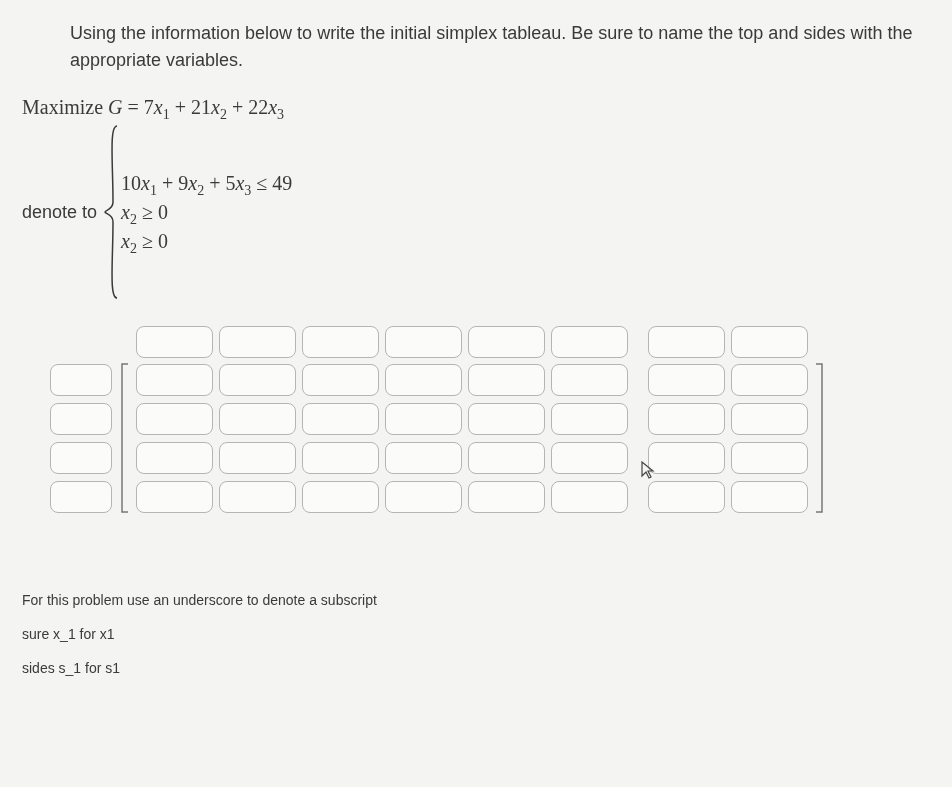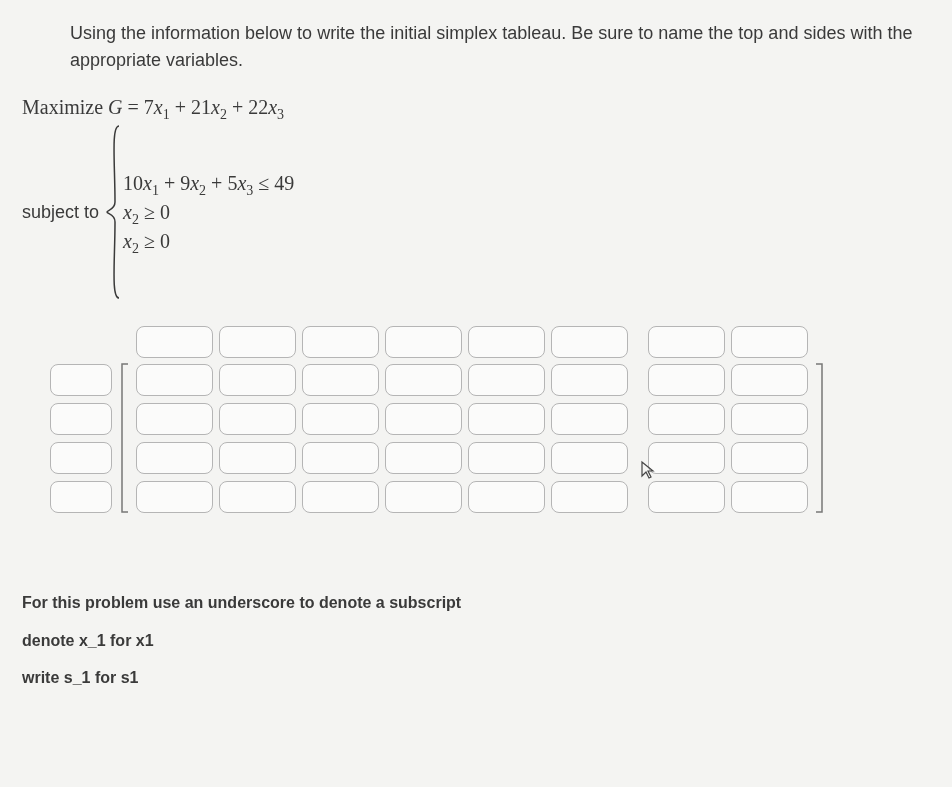--- a/index.html
+++ b/index.html
@@ -35,35 +35,35 @@
       background: #fbfbfa;
       text-align: center;
       font-size: 15px;
       color: #444;
     }
     .row-input { width: 62px; }
     .head-input { width: 77px; }
     .gap-col { width: 8px; }
     .bracket-cell { width: 12px; padding: 0; }
     .bracket-svg { display: block; }
-    .footer { margin-top: 70px; font-size: 16px; line-height: 1.85; font-weight: bold; }
+    .footer { margin-top: 70px; font-size: 14px; line-height: 1.85; }
     .footer p { margin: 8px 0; }
     .cursor { position: absolute; left: 640px; top: 460px; font-size: 18px; color: #555; }
   </style>
 </head>
 <body>
 
 <div class="instructions">Using the information below to write the initial simplex tableau. Be sure to name the top and sides with the appropriate variables.</div>
 
 <div class="math-block">
   <div class="obj-line">
     <span>Maximize </span><i><span>G</span></i><span>&nbsp;=&nbsp;7<i>x</i><sub>1</sub>&nbsp;+&nbsp;21<i>x</i><sub>2</sub>&nbsp;+&nbsp;22<i>x</i><sub>3</sub></span>
   </div>
   <div class="subject-row">
-    <span class="st-label">subject to</span>
+    <span class="st-label">denote to</span>
     <span class="brace-col">
       <svg class="brace-svg" viewBox="0 0 18 176">
         <path d="M14 2 C 6 2, 10 40, 10 78 C 10 86, 2 86, 2 88 C 2 90, 10 90, 10 98 C 10 136, 6 174, 14 174" stroke="#3a3a3a" stroke-width="1.5" fill="none"></path>
       </svg>
     </span>
     <div class="constraints">
       <div>10<i>x</i><sub>1</sub>&nbsp;+&nbsp;9<i>x</i><sub>2</sub>&nbsp;+&nbsp;5<i>x</i><sub>3</sub>&nbsp;≤&nbsp;49</div>
       <div><i>x</i><sub>2</sub>&nbsp;≥&nbsp;0</div>
       <div><i>x</i><sub>2</sub>&nbsp;≥&nbsp;0</div>
     </div>
@@ -155,15 +155,15 @@
 </div>
 
 <div class="cursor">
   <svg width="16" height="20" viewBox="0 0 16 20">
       <path d="M2 2 L2 16 L6 12 L9 18 L11 17 L8 11 L13 11 Z" fill="none" stroke="#444" stroke-width="1.2"></path>
     </svg>
 </div>
 
 <div class="footer">
   <p>For this problem use an underscore to denote a subscript</p>
-  <p>denote x_1 for x1</p>
-  <p>write s_1 for s1</p>
+  <p>sure x_1 for x1</p>
+  <p>sides s_1 for s1</p>
 </div>
 
 </body></html>

